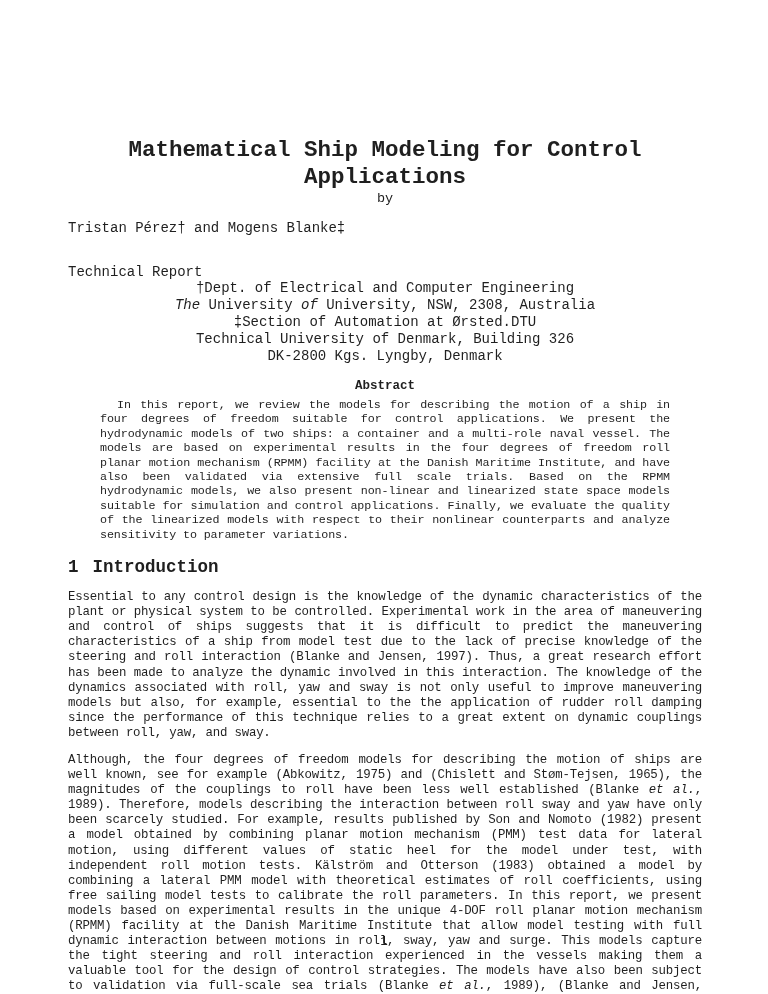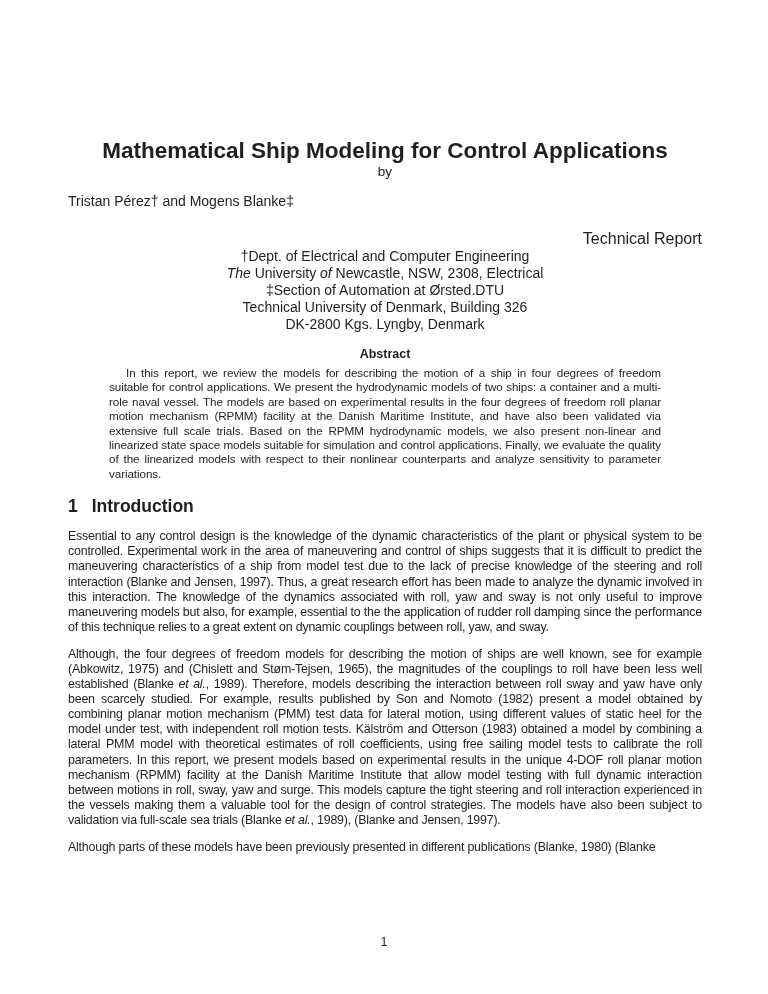--- a/index.html
+++ b/index.html
@@ -7,21 +7,21 @@
     padding: 0;
     background: #ffffff;
   }
   .page {
     position: relative;
     width: 768px;
     height: 994px;
     margin: 0 auto;
     background: #ffffff;
     color: #1f1f1f;
-    font-family: Liberation Sans, sans-serif;
+    font-family: Liberation Mono, monospace;
     overflow: hidden;
   }
   .content {
     position: absolute;
     left: 68px;
     top: 0;
     width: 634px;
   }
   .paper-title {
     margin: 137px 0 0;
@@ -33,37 +33,37 @@
   .byline {
     margin-top: 0;
     text-align: center;
     font-size: 13.5px;
   }
   .authors {
     margin-top: 14px;
     font-size: 14px;
   }
   .report-type {
-    margin-top: 21px;
-    text-align: right;
-    font-size: 16px;
+    margin-top: 28px;
+    text-align: left;
+    font-size: 14px;
   }
   .affiliation {
     text-align: center;
     font-size: 14px;
     line-height: 17px;
   }
   .abstract-heading {
     margin-top: 14px;
     text-align: center;
     font-size: 12.5px;
     font-weight: bold;
   }
   .abstract-body {
-    margin: 5px 41px 0;
+    margin: 5px 32px 0;
     font-size: 11.7px;
     line-height: 14.4px;
     text-align: justify;
     text-indent: 17px;
     letter-spacing: -0.1px;
   }
   .section-heading {
     margin: 14px 0 0;
     font-size: 17.5px;
     font-weight: bold;
@@ -98,21 +98,21 @@
     <h1 class="paper-title">Mathematical Ship Modeling for Control Applications</h1>
 
     <div class="byline">by</div>
 
     <div class="authors">Tristan Pérez†  and Mogens Blanke‡</div>
 
     <div class="report-type">Technical Report</div>
 
     <div class="affiliation">
       <div>†Dept. of Electrical and Computer Engineering</div>
-      <div><span style="font-style: italic;">The</span><span> University </span><span style="font-style: italic;">of</span><span> Newcastle, NSW, 2308, Electrical</span></div>
+      <div><span style="font-style: italic;">The</span><span> University </span><span style="font-style: italic;">of</span><span> University, NSW, 2308, Australia</span></div>
     </div>
 
     <div class="affiliation">
       <div>‡Section of Automation at Ørsted.DTU</div>
       <div>Technical University of Denmark, Building 326</div>
       <div>DK-2800 Kgs. Lyngby, Denmark</div>
     </div>
 
     <div class="abstract-heading">Abstract</div>
 

